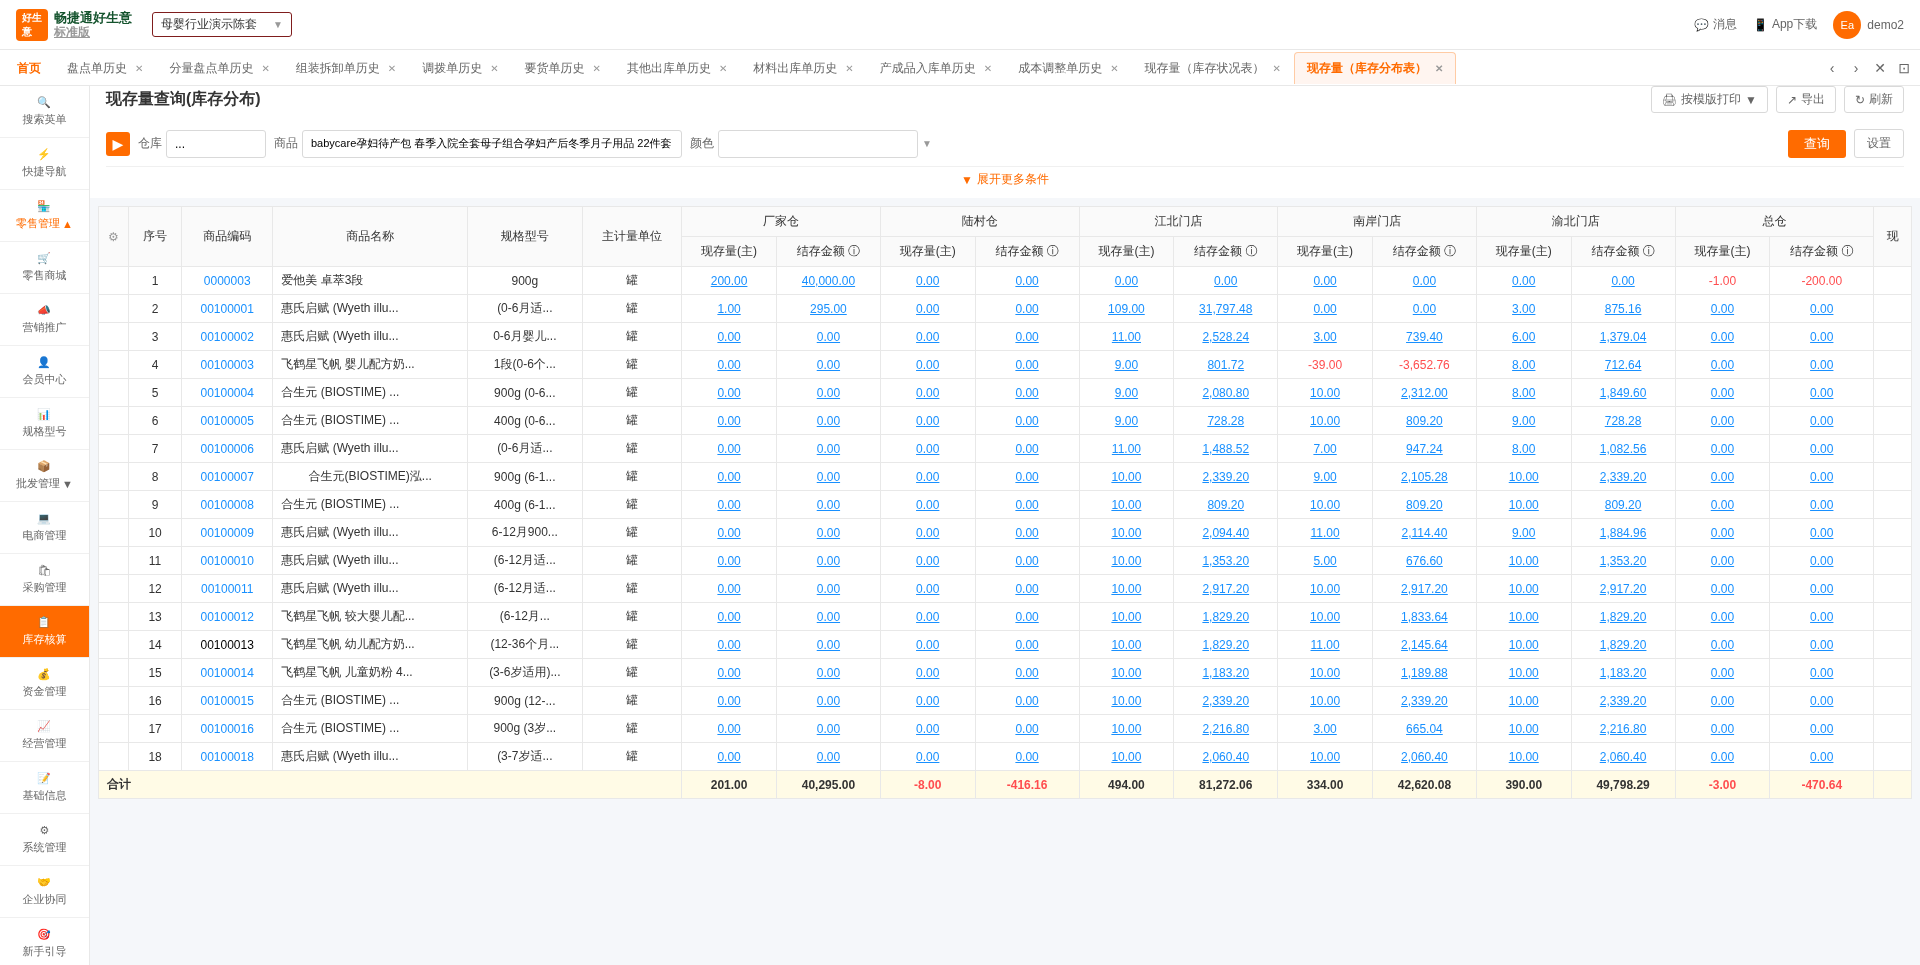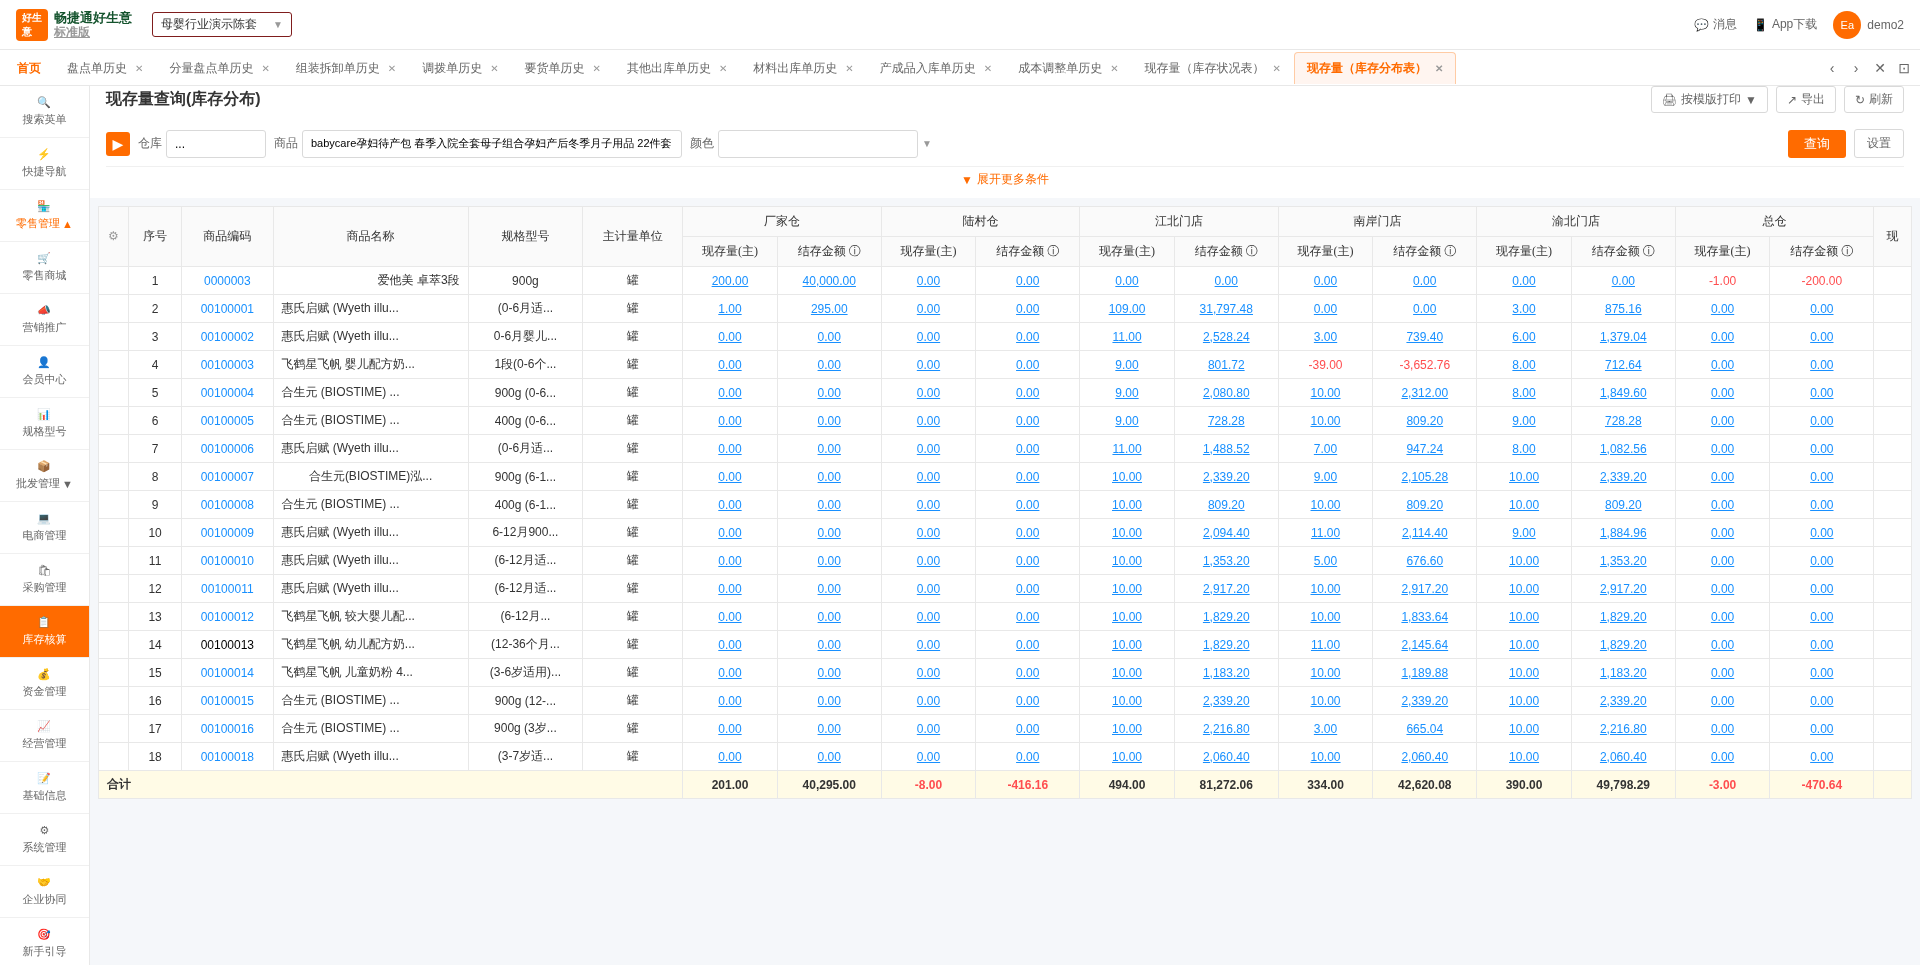--- a/index.html
+++ b/index.html
@@ -155,21 +155,20 @@
       background: #fafafa;
       border: 1px solid #e8e8e8;
       padding: 6px 8px;
       text-align: center;
       font-weight: normal;
       color: #333;
       white-space: nowrap;
       position: sticky;
       top: 0;
       z-index: 2;
-      font-family: Liberation Serif, serif;
     }
     .data-table td {
       border: 1px solid #e8e8e8;
       padding: 5px 8px;
       text-align: center;
       white-space: nowrap;
       color: #333;
     }
     .data-table .num-link { color: #1890ff; text-decoration: underline; cursor: pointer; }
     .data-table .num-negative { color: #ff4d4f; }
@@ -453,21 +452,21 @@
             <th>结存金额 ⓘ</th>
             <th>现存量(主)</th>
             <th>结存金额 ⓘ</th>
           </tr>
         </thead>
         <tbody id="table-body">
         <tr>
     <td></td>
     <td>1</td>
     <td style="color:#1890ff;cursor:pointer">0000003</td>
-    <td style="text-align:right">爱他美 卓萃3段</td>
+    <td style="text-align:left">爱他美 卓萃3段</td>
     <td>900g</td>
     <td>罐</td>
     <td class="num-link">200.00</td>
     <td class="num-link">40,000.00</td>
     <td class="num-link">0.00</td>
     <td class="num-link">0.00</td>
     <td class="num-link">0.00</td>
     <td class="num-link">0.00</td>
     <td class="num-link">0.00</td>
     <td class="num-link">0.00</td>

